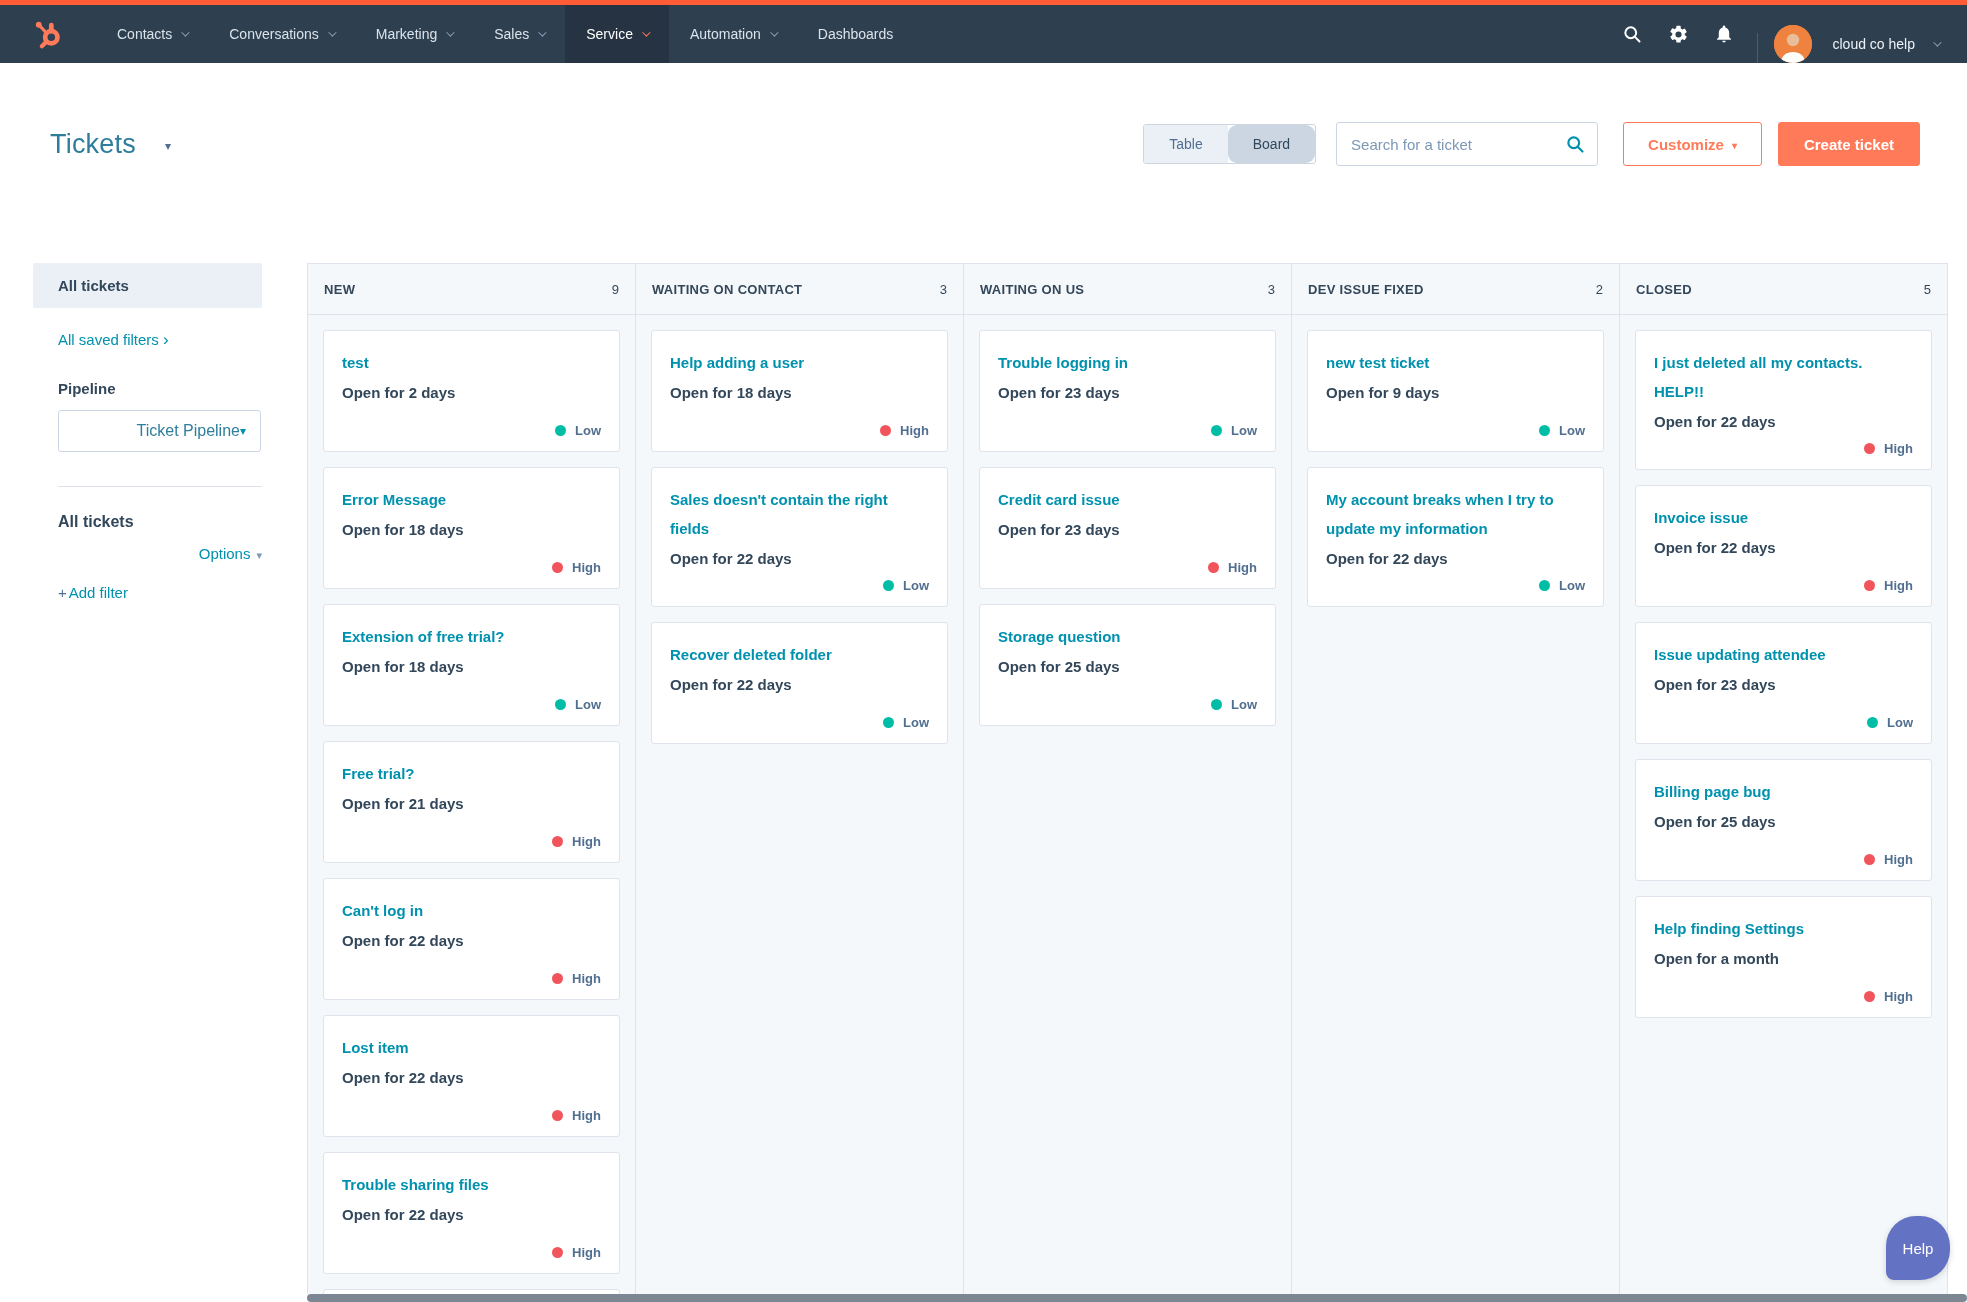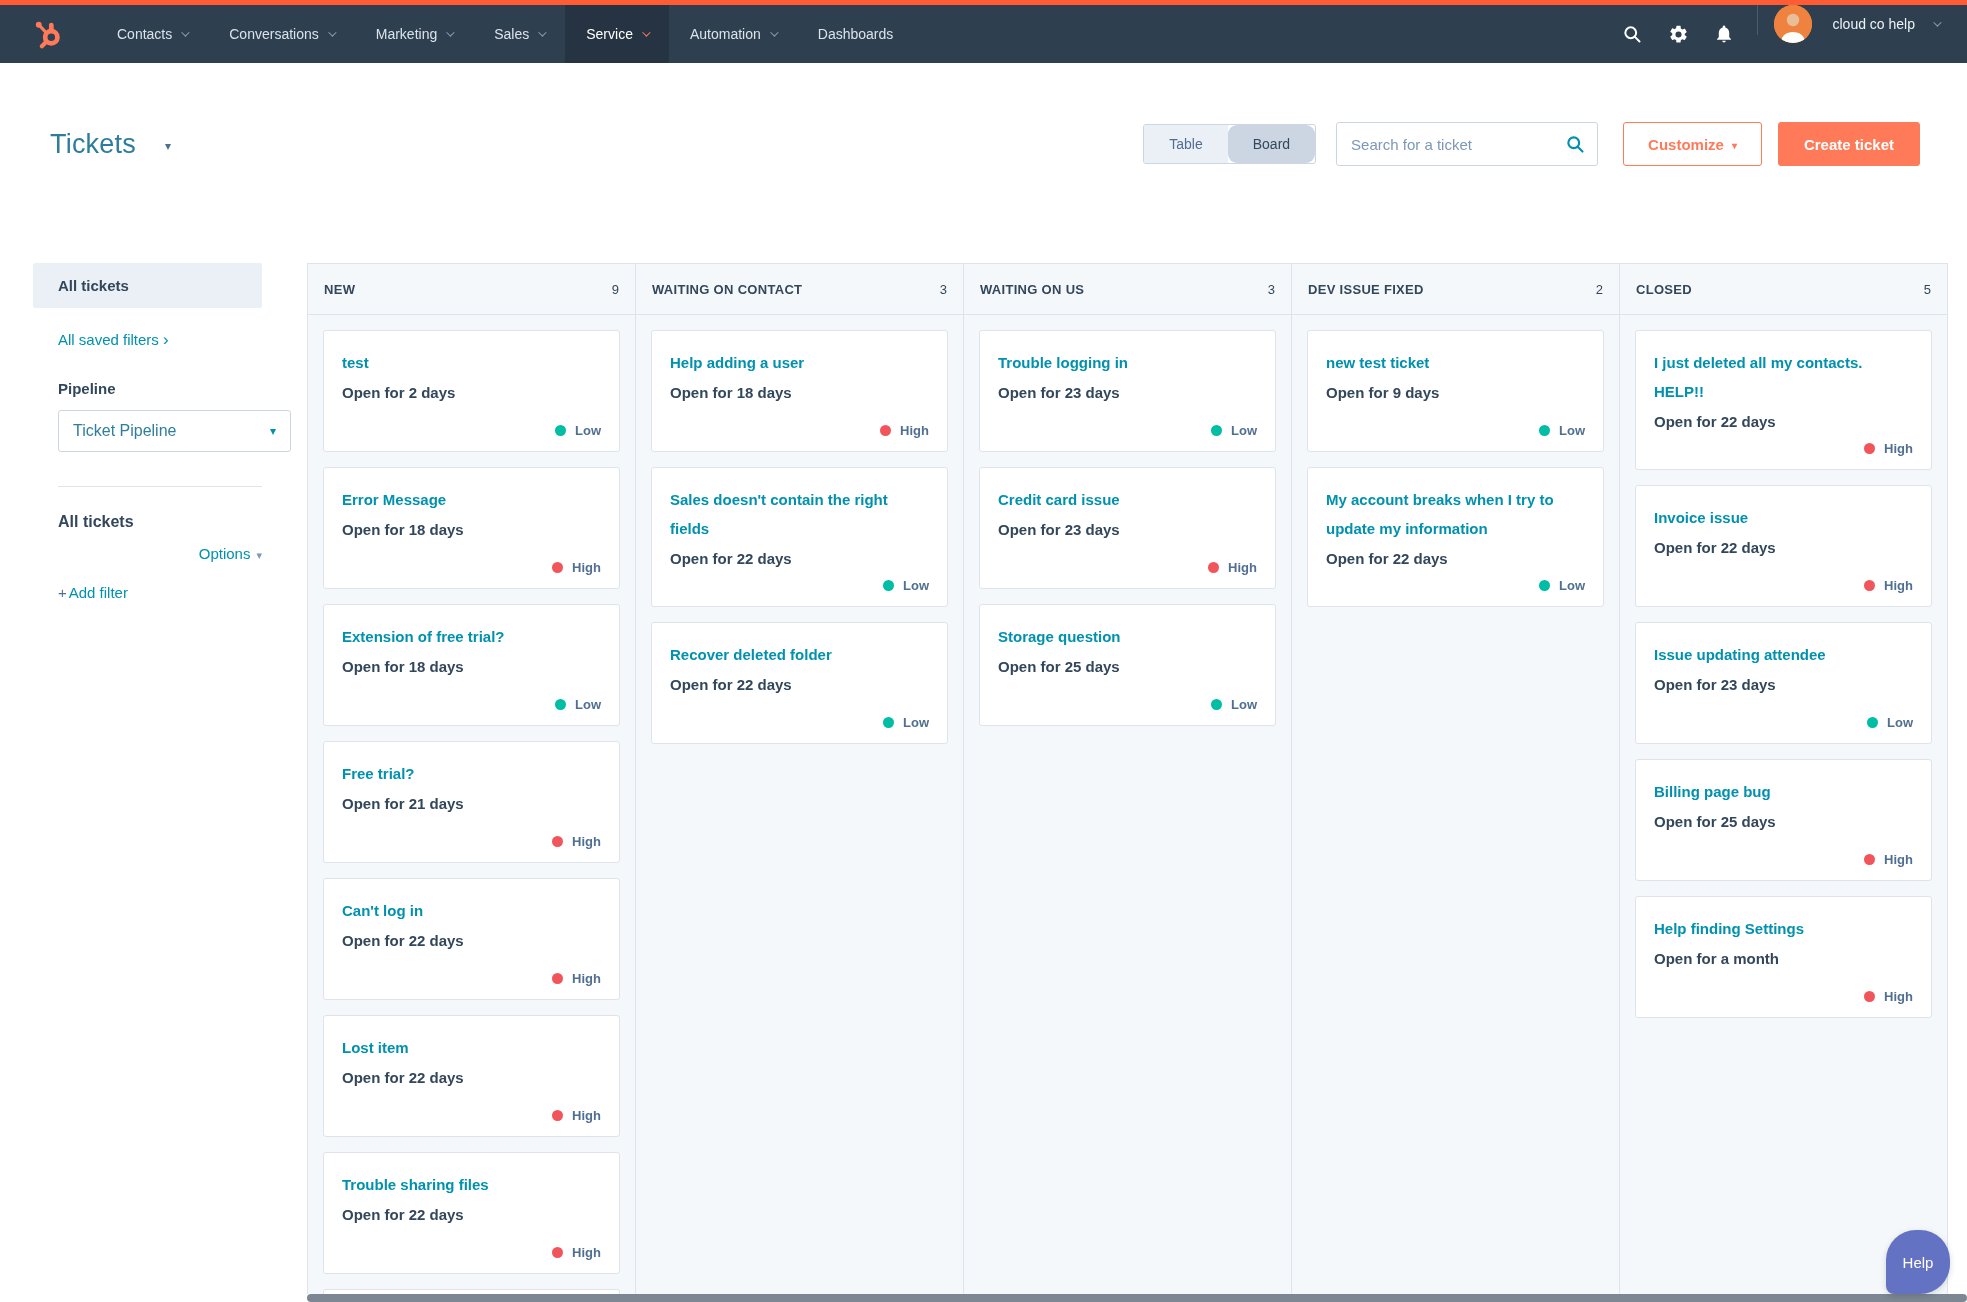--- a/index.html
+++ b/index.html
@@ -9,21 +9,21 @@
   
   .brand-strip { height:5px; background:#ff5c35; }
   .topnav { height:58px; background:#2e3f50; display:flex; align-items:stretch; color:#e7edf3; }
   .logo-wrap { width:96px; display:flex; align-items:center; justify-content:center; cursor:pointer; }
   .nav-items { display:flex; align-items:stretch; }
   .nav-item { display:flex; align-items:center; padding:0 21px; font-size:14px; color:#dbe3ea; cursor:pointer; }
   .nav-item.active { background:#253342; color:#fff; }
   .chev { display:inline-block; width:6px; height:6px; border-right:1.6px solid #8ba0b5;
     border-bottom:1.6px solid #8ba0b5; transform:rotate(45deg) translateY(-2px); margin-left:9px; }
   .nav-item.active .chev { border-color:#ff7a59; }
-  .nav-right { margin-left:auto; display:flex; align-items:flex-start; padding-right:28px; }
+  .nav-right { margin-left:auto; display:flex; align-items:flex-end; padding-right:28px; }
   .nav-icon { width:46px; height:58px; display:flex; align-items:center; justify-content:center; cursor:pointer; }
   .nav-divider { width:1px; height:30px; background:#4a5d72; margin:0 16px 0 10px; }
   .avatar { width:38px; height:38px; border-radius:50%; background:#f0823f; overflow:hidden; flex:none; cursor:pointer; }
   .account { display:flex; align-items:center; gap:9px; cursor:pointer; }
   .account-name { font-size:14px; color:#eef2f6; margin-left:11px; }
 
   
   .page-header { height:150px; padding:12px 47px 0 50px; display:flex; align-items:center; justify-content:space-between; background:#fff; }
   .page-title { display:flex; align-items:center; gap:29px; cursor:pointer; }
   .page-title h1 { font-size:27px; font-weight:400; color:#2e7d9c; letter-spacing:.2px; }
@@ -44,22 +44,22 @@
     border-radius:3px; color:#fff; font-size:15px; font-weight:700; cursor:pointer; font-family:inherit; }
 
   
   .content { display:flex; padding:50px 19px 0 33px; height:1089px; position:relative; }
   .sidebar { width:229px; flex:none; margin-right:45px; }
   .sb-selected { background:#eaf0f6; border-radius:2px; padding:14px 16px 14px 25px;
     font-size:15px; font-weight:700; color:#33475b; cursor:pointer; }
   .sb-link { margin:22px 0 0 25px; font-size:15px; color:#0091ae; cursor:pointer; display:inline-block; }
   .sb-link .gt { font-size:17px; margin-left:4px; }
   .sb-label { margin:30px 0 0 25px; font-size:15px; font-weight:700; color:#33475b; }
-  .sb-select { margin:13px 0 0 25px; width:233px; border:1px solid #cbd6e2; border-radius:3px; background:#fff;
-    padding:11px 14px; display:flex; align-items:center; justify-content:space-between;
+  .sb-select { margin:13px 0 0 25px; width:203px; border:1px solid #cbd6e2; border-radius:3px; background:#fff;
+    padding:11px 14px; display:flex; align-items:center; justify-content:flex-end;
     font-size:16px; color:#2f7e9d; cursor:pointer; }
   .sb-select .dn { color:#0091ae; font-size:12px; }
   .sb-divider { margin:34px 0 0 25px; border-top:1px solid #dfe3eb; }
   .sb-list-title { margin:26px 0 0 25px; font-size:16px; font-weight:700; color:#33475b; }
   .sb-options { margin-top:14px; text-align:right; font-size:15px; color:#0091ae; cursor:pointer; }
   .sb-options .dn { color:#7c98b6; font-size:11px; margin-left:6px; }
   .sb-addfilter { margin:22px 0 0 25px; font-size:15px; color:#0091ae; cursor:pointer; }
   .sb-addfilter .plus { color:#516f90; margin-right:2px; }
 
   
@@ -73,21 +73,21 @@
   .card { background:#fff; border:1px solid #dfe3eb; border-radius:3px; min-height:122px;
     padding:17px 18px 13px; display:flex; flex-direction:column; cursor:pointer; }
   .card-title { font-size:15px; color:#0091ae; line-height:29px; cursor:pointer; }
   .card-age { font-size:15px; color:#33475b; line-height:22px; margin-top:5px; }
   .card-foot { margin-top:auto; display:flex; align-items:center; justify-content:flex-end; gap:9px; padding-top:8px; }
   .pri-dot { width:11px; height:11px; border-radius:50%; }
   .pri-label { font-size:13px; color:#516f90; }
 
   
   .hscrollbar { position:absolute; left:307px; right:0; bottom:0; height:8px; background:#7d8793; border-radius:4px; }
-  .help-fab { position:absolute; right:17px; bottom:8px; width:64px; height:64px; background:#6472c4;
+  .help-fab { position:absolute; right:17px; bottom:22px; width:64px; height:64px; background:#6472c4;
     border:none; border-radius:30px 30px 30px 8px; color:#fff; font-size:15px; cursor:pointer;
     font-family:inherit; box-shadow:0 2px 6px rgba(0,0,0,.15); }
 </style>
 </head>
 <body>
 
 <div class="brand-strip"></div>
 
 <div class="topnav">
   <div class="logo-wrap">

